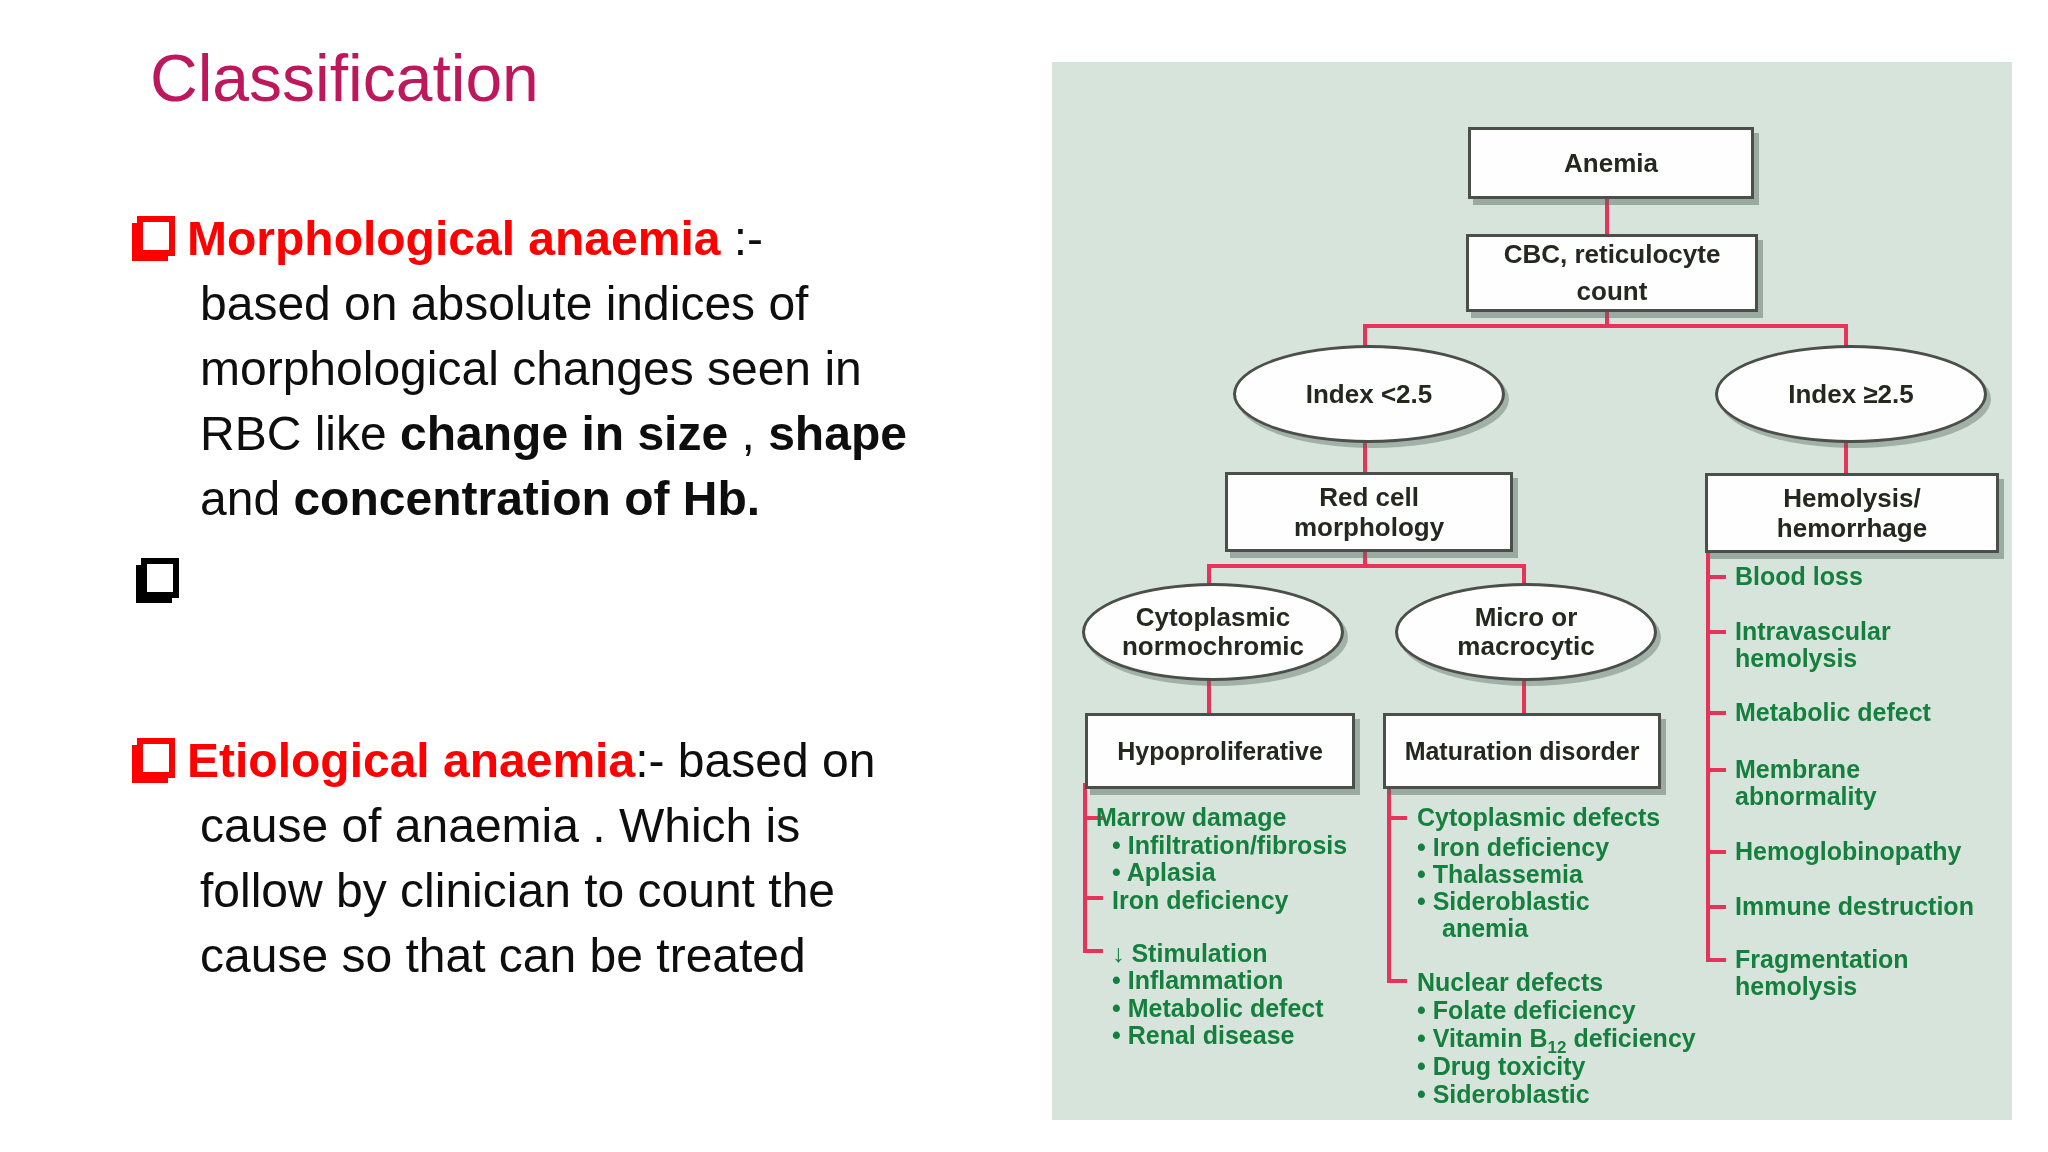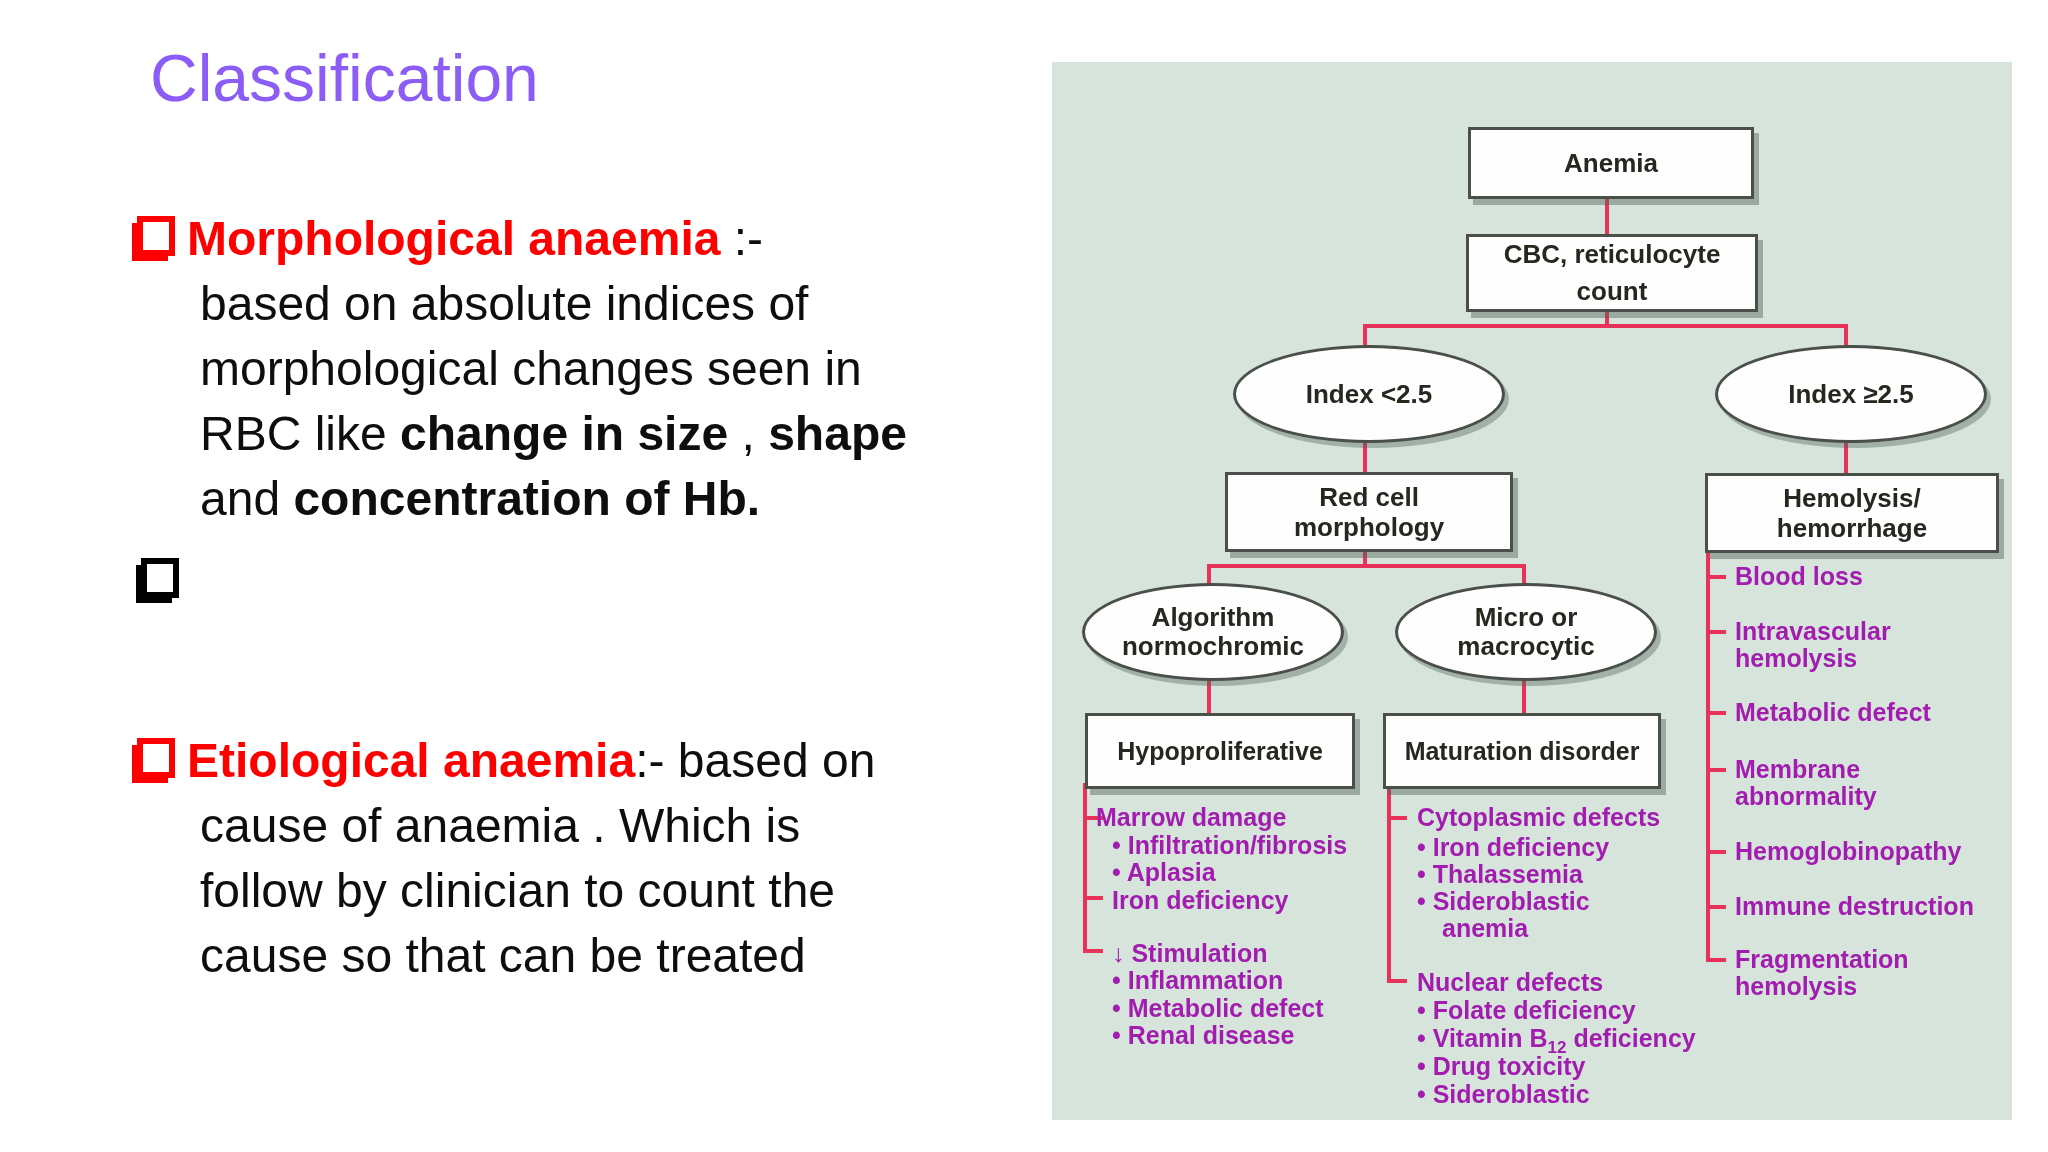--- a/index.html
+++ b/index.html
@@ -1,20 +1,20 @@
 <!DOCTYPE html>
 <html><head>
 <meta charset="utf-8">
 <style>
   html,body{margin:0;padding:0;background:#ffffff;}
   .slide{position:relative;width:2048px;height:1152px;background:#ffffff;overflow:hidden;
          font-family:"Liberation Sans",sans-serif;}
   
   .slide-title{position:absolute;left:150px;top:40px;font-size:66px;font-weight:400;
-               color:#8b5cf6;letter-spacing:0;}
+               color:#be185d;letter-spacing:0;}
   .p{position:absolute;font-size:48px;line-height:65px;color:#0e0e0e;
      padding-left:63px;text-indent:-63px;}
   .red{color:#ff0000;font-weight:700;}
   .b{font-weight:700;}
   .sq{display:inline-block;width:26px;height:28px;border:6px solid currentColor;
       box-shadow:-6px 6px 0 -1px currentColor;background:#ffffff;margin-right:12px;
       vertical-align:-1px;}
   .solo-sq{position:absolute;color:#000000;}
   
   .panel{position:absolute;left:1052px;top:62px;width:960px;height:1058px;background:#d6e4db;}
@@ -23,21 +23,21 @@
   .box{position:absolute;background:#fdfefd;border:3px solid #4a4f4a;
        box-shadow:5px 6px 0 rgba(85,100,90,.45);display:flex;flex-direction:column;
        align-items:center;justify-content:center;text-align:center;
        font-weight:700;font-size:26px;line-height:30px;color:#24281f;}
   .ellipse{position:absolute;background:#fdfefd;border:3px solid #4a4f4a;border-radius:50%;
        box-shadow:4px 5px 0 rgba(85,100,90,.4);display:flex;flex-direction:column;
        align-items:center;justify-content:center;text-align:center;
        font-weight:700;font-size:26px;line-height:29px;color:#24281f;}
   .pline{position:absolute;background:#e73259;}
   .tick{position:absolute;width:18px;height:4px;background:#e73259;}
-  .dli{position:absolute;font-size:25px;font-weight:700;color:#a21caf;white-space:nowrap;
+  .dli{position:absolute;font-size:25px;font-weight:700;color:#15803d;white-space:nowrap;
        line-height:27px;}
   .dli-wrap{white-space:normal;width:255px;}
   sub.vb{font-size:17px;}
 </style>
 </head>
 <body>
 
 <div class="slide">
 
   <div class="slide-title">Classification</div>
@@ -111,21 +111,21 @@
     <div class="box" style="left:653px;top:411px;width:288px;height:74px">
       <span>Hemolysis/</span>
         <span>hemorrhage</span>
     </div>
     <div class="box" style="left:173px;top:410px;width:282px;height:74px">
       <span>Red cell</span>
         <span>morphology</span>
     </div>
 
     <div class="ellipse" style="left:30px;top:521px;width:256px;height:92px">
-      <span>Algorithm</span>
+      <span>Cytoplasmic</span>
         <span>normochromic</span>
     </div>
     <div class="ellipse" style="left:343px;top:521px;width:256px;height:92px">
       <span>Micro or</span>
         <span>macrocytic</span>
     </div>
 
     <div class="box" style="left:33px;top:651px;width:264px;height:70px;font-size:25px">
         <span>Hypoproliferative</span>
       </div>

